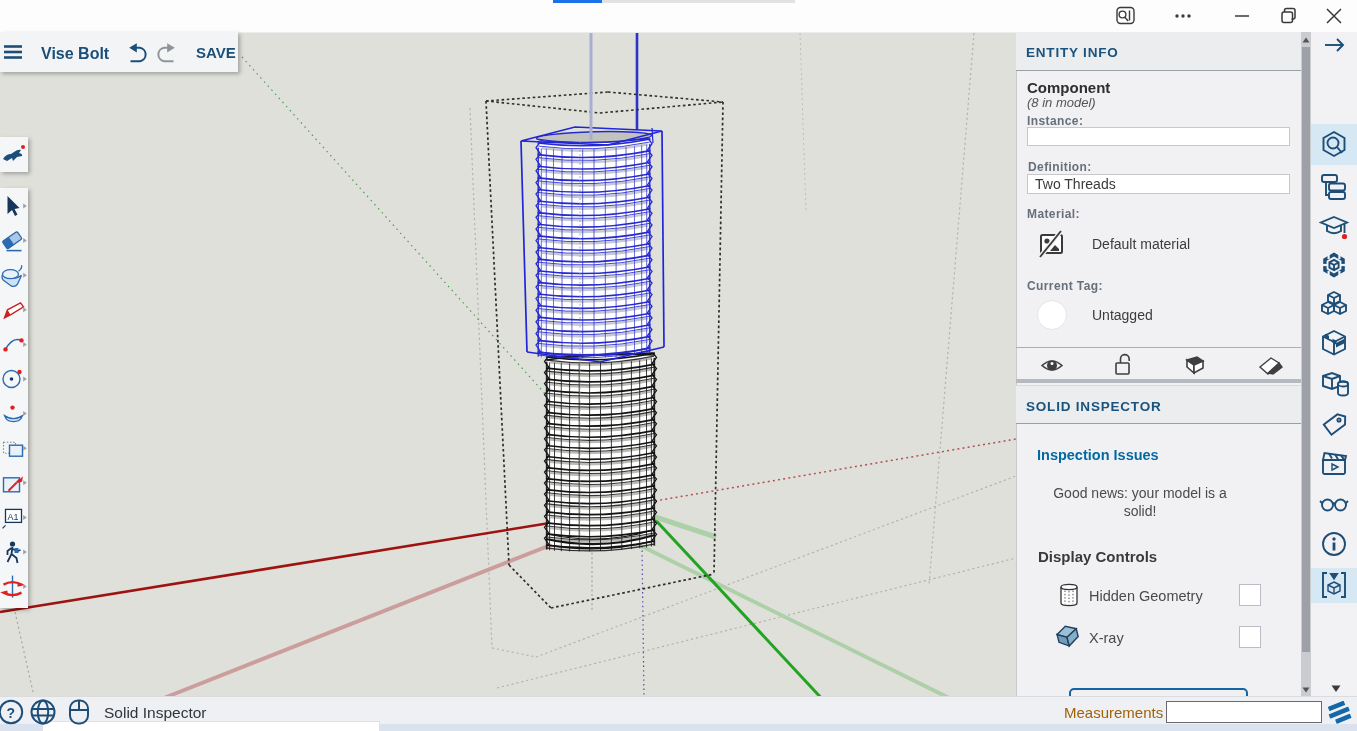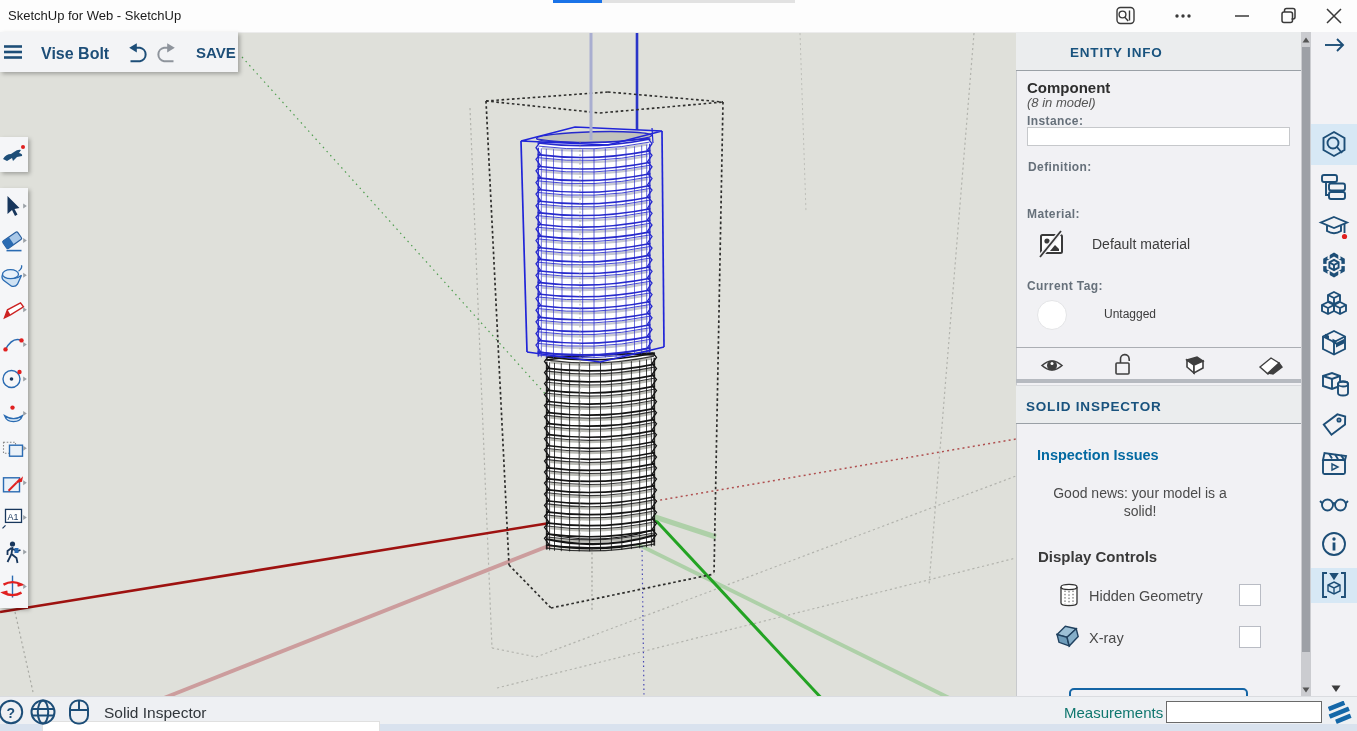--- a/index.html
+++ b/index.html
@@ -182,21 +182,20 @@
         <path d="M 537,107 Q 594,115 650,106" fill="none" stroke="#2629cc" stroke-width="1.1"></path>
         <line x1="580" y1="109" x2="580" y2="513" stroke="#9a9b95" stroke-width="1.2" stroke-dasharray="1.8,2.6" opacity="0.7"></line>
         <path d="M 521,109 L 575,95 L 662,99 L 608,113 Z" fill="none" stroke="#2125d8" stroke-width="1.6"></path>
         <path d="M 527,320 L 600,330 L 664,315" fill="none" stroke="#2125d8" stroke-width="1.4"></path>
         <line x1="521" y1="109" x2="527" y2="320" stroke="#2125d8" stroke-width="1.7" opacity="1.0" stroke-linecap="butt"></line>
         <line x1="662" y1="99" x2="664" y2="315" stroke="#2125d8" stroke-width="1.7" opacity="1.0" stroke-linecap="butt"></line>
         <line x1="652" y1="96" x2="653" y2="111" stroke="#2125d8" stroke-width="1.2" opacity="1.0" stroke-linecap="butt"></line>
         <line x1="591" y1="0" x2="591" y2="108" stroke="#a9aed0" stroke-width="3.0" opacity="1.0" stroke-linecap="butt"></line>
       </svg></div>
 <div class="abs" style="left:0;top:0;width:1357px;height:32px;background:#fdfdfd;border-bottom:1px solid #ececec;"></div>
-<div class="abs" style="left:8px;top:0;height:32px;line-height:32px;font-size:13px;color:#1b1b1b;">SketchUp for Web - SketchUp</div>
 <div class="abs" style="left:553px;top:0;width:49px;height:3px;background:#1a73e8;"></div>
 <div class="abs" style="left:602px;top:0;width:193px;height:3px;background:#e2e2e2;"></div>
 <svg class="abs" style="left:1110px;top:0;" width="247" height="32" viewBox="0 0 247 32">
 <g stroke="#3a3a3a" fill="none" stroke-width="1.4">
 <rect x="7" y="7.5" width="17" height="16" rx="3.5"></rect>
 <circle cx="12.5" cy="14.5" r="3.4"></circle>
 <line x1="14.8" y1="17.2" x2="18.2" y2="21"></line>
 <line x1="19.5" y1="10.5" x2="19.5" y2="20.5"></line>
 </g>
 <g fill="#3a3a3a">
@@ -303,38 +302,39 @@
       <path d="M 23.2,376.5 l 3.6,2.5 l -3.6,2.5 Z" fill="#9aa0a6"></path>
       <path d="M 23.2,411.1 l 3.6,2.5 l -3.6,2.5 Z" fill="#9aa0a6"></path>
       <path d="M 23.2,445.7 l 3.6,2.5 l -3.6,2.5 Z" fill="#9aa0a6"></path>
       <path d="M 23.2,480.3 l 3.6,2.5 l -3.6,2.5 Z" fill="#9aa0a6"></path>
       <path d="M 23.2,514.9 l 3.6,2.5 l -3.6,2.5 Z" fill="#9aa0a6"></path>
       <path d="M 23.2,549.5 l 3.6,2.5 l -3.6,2.5 Z" fill="#9aa0a6"></path>
       <path d="M 23.2,584.1 l 3.6,2.5 l -3.6,2.5 Z" fill="#9aa0a6"></path>
     </svg>
 <div class="abs" style="left:1016px;top:32px;width:285px;height:699px;background:#f1f1f4;border-left:1px solid #c8cacd;box-sizing:border-box;"></div>
 <div class="abs" style="left:1016px;top:32px;width:285px;height:39px;background:#ebedee;border-bottom:1px solid #9aa0a6;box-sizing:border-box;"></div>
-<div class="abs" style="left:1026px;top:45px;font-size:13.5px;font-weight:bold;color:#19537e;letter-spacing:0.8px;margin-left:44px;">ENTITY INFO</div>
+<div class="abs" style="left:1026px;top:45px;font-size:13.5px;font-weight:bold;color:#19537e;letter-spacing:0.8px;">ENTITY INFO</div>
 <div class="abs" style="left:1027px;top:79px;font-size:15px;font-weight:bold;color:#2e2e2e;">Component</div>
 <div class="abs" style="left:1027px;top:95px;font-size:13px;font-style:italic;color:#555;">(8 in model)</div>
 <div class="abs" style="left:1027px;top:114px;font-size:12px;font-weight:bold;color:#66707a;letter-spacing:0.4px;">Instance:</div>
 <div class="abs" style="left:1027px;top:127px;width:263px;height:19px;background:#fff;border:1px solid #c6c8cb;box-sizing:border-box;"></div>
 <div class="abs" style="left:1028px;top:160px;font-size:12px;font-weight:bold;color:#66707a;letter-spacing:0.4px;">Definition:</div>
+<div class="abs" style="left:1027px;top:174px;width:263px;height:20px;background:#fff;border:1px solid #c6c8cb;box-sizing:border-box;font-size:14px;color:#3a3a3a;line-height:19px;padding-left:7px;">Two Threads</div>
 <div class="abs" style="left:1027px;top:207px;font-size:12px;font-weight:bold;color:#66707a;letter-spacing:0.4px;">Material:</div>
 <svg class="abs" style="left:1038px;top:230px;" width="26" height="28" viewBox="0 0 26 28">
 <rect x="3" y="5" width="21" height="18" rx="1.5" fill="#fff" stroke="#3a3a3a" stroke-width="2"></rect>
 <circle cx="9" cy="11" r="2.6" fill="#3a3a3a"></circle>
 <path d="M 12,21 l 5,-6 l 4,4 l 0,2 z" fill="#3a3a3a"></path>
 <line x1="2" y1="27" x2="23" y2="1" stroke="#f1f1f4" stroke-width="4.5"></line>
 <line x1="2" y1="27" x2="23" y2="1" stroke="#3a3a3a" stroke-width="1.8"></line>
 </svg>
 <div class="abs" style="left:1092px;top:236px;font-size:14px;color:#3c3c3c;text-align:center;">Default material</div>
 <div class="abs" style="left:1027px;top:279px;font-size:12px;font-weight:bold;color:#66707a;letter-spacing:0.4px;text-align:center;">Current Tag:</div>
 <div class="abs" style="left:1037px;top:299.5px;width:30px;height:30px;border-radius:50%;background:#fff;border:1px solid #e4e5e7;box-sizing:border-box;"></div>
-<div class="abs" style="left:1092px;top:307px;font-size:12px;color:#3c3c3c;margin-left:12px;">Untagged</div>
+<div class="abs" style="left:1092px;top:307px;font-size:14px;color:#3c3c3c;">Untagged</div>
 <div class="abs" style="left:1016px;top:347px;width:285px;height:1px;background:#abaeb3;"></div>
 <svg class="abs" style="left:1016px;top:352px;" width="285" height="27" viewBox="0 0 285 27">
 <g stroke="#3f3f3f" fill="none" stroke-width="1.6">
 <path d="M 26,13.5 Q 36,4.5 46,13.5 Q 36,22.5 26,13.5 Z"></path>
 <circle cx="36" cy="13.5" r="4.2" fill="#3f3f3f"></circle>
 <circle cx="36" cy="11.5" r="1.5" fill="#fff" stroke="none"></circle>
 <rect x="100" y="11" width="13" height="11" rx="1"></rect>
 <path d="M 104.5,11 l 0,-3.8 a4.3,4.3 0 0 1 8.6,-0.6 l 0.2,2.4"></path>
 <path d="M 171,8 l 10,-3 l 6,4 l -9,4 z" fill="#3f3f3f"></path>
 <path d="M 171,8 l 0,7 l 7,6 l 0,-8 z" fill="#fff"></path>
@@ -509,21 +509,21 @@
 <ellipse cx="43" cy="16" rx="5.2" ry="11.5"></ellipse>
 <line x1="31.8" y1="13" x2="54.2" y2="13"></line>
         <line x1="31.8" y1="19.5" x2="54.2" y2="19.5"></line>
 <rect x="70" y="4.5" width="18" height="23" rx="8"></rect>
 <line x1="79" y1="4.5" x2="79" y2="14"></line>
         <line x1="70.5" y1="14" x2="87.5" y2="14"></line>
 </g>
 <text x="6.5" y="22" font-size="14" font-weight="bold" fill="#1d4e78">?</text>
 </svg>
 <div class="abs" style="left:104px;top:704px;font-size:15.5px;color:#30353a;">Solid Inspector</div>
-<div class="abs" style="left:1064px;top:704px;font-size:15px;color:#0f766e;">Measurements</div>
+<div class="abs" style="left:1064px;top:704px;font-size:15px;color:#a16207;">Measurements</div>
 <div class="abs" style="left:1166px;top:701px;width:156px;height:22px;background:#fff;border:1.5px solid #6a6a6a;box-sizing:border-box;"></div>
 <svg class="abs" style="left:1328px;top:701px;" width="26" height="24" viewBox="0 0 26 24">
 <g fill="#1467a8" transform="rotate(-22 13 12)">
 <rect x="3" y="1.5" width="17" height="4.6" rx="0.5"></rect>
 <rect x="1" y="8.7" width="21" height="4.6" rx="0.5"></rect>
 <rect x="5" y="15.9" width="16" height="4.6" rx="0.5"></rect>
 </g>
     </svg>
 </div>
 </body></html>

